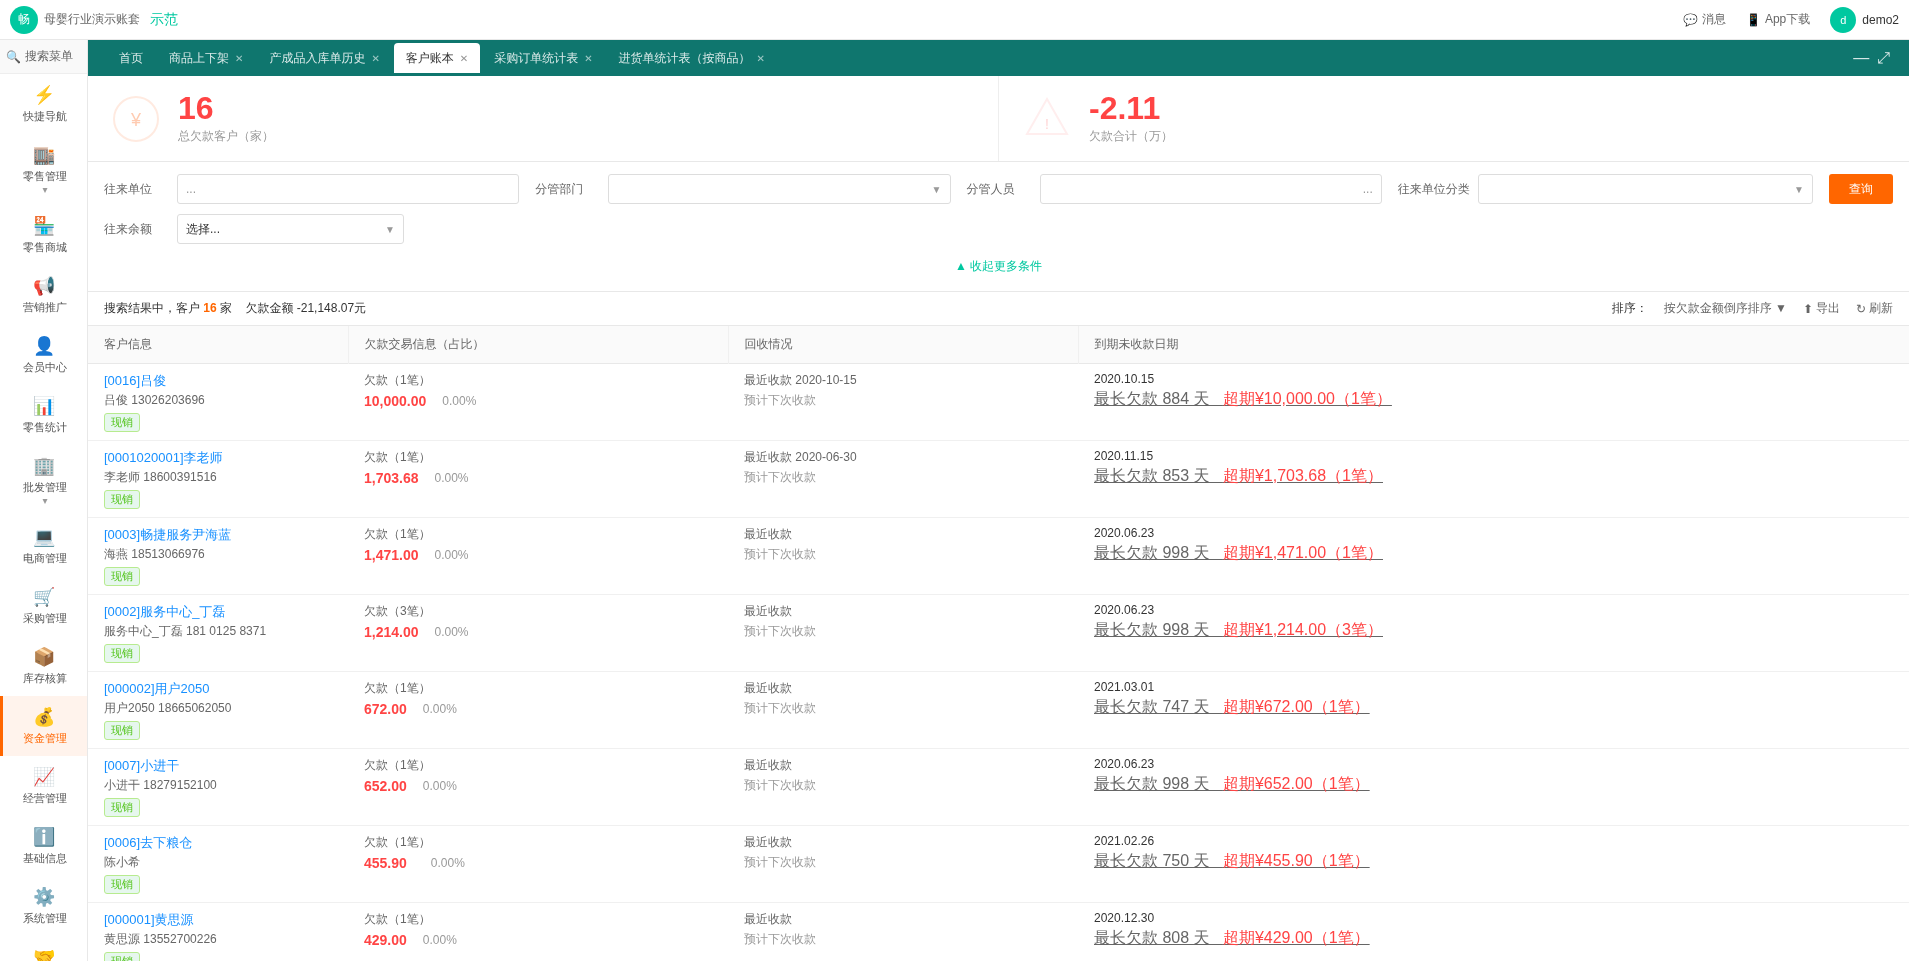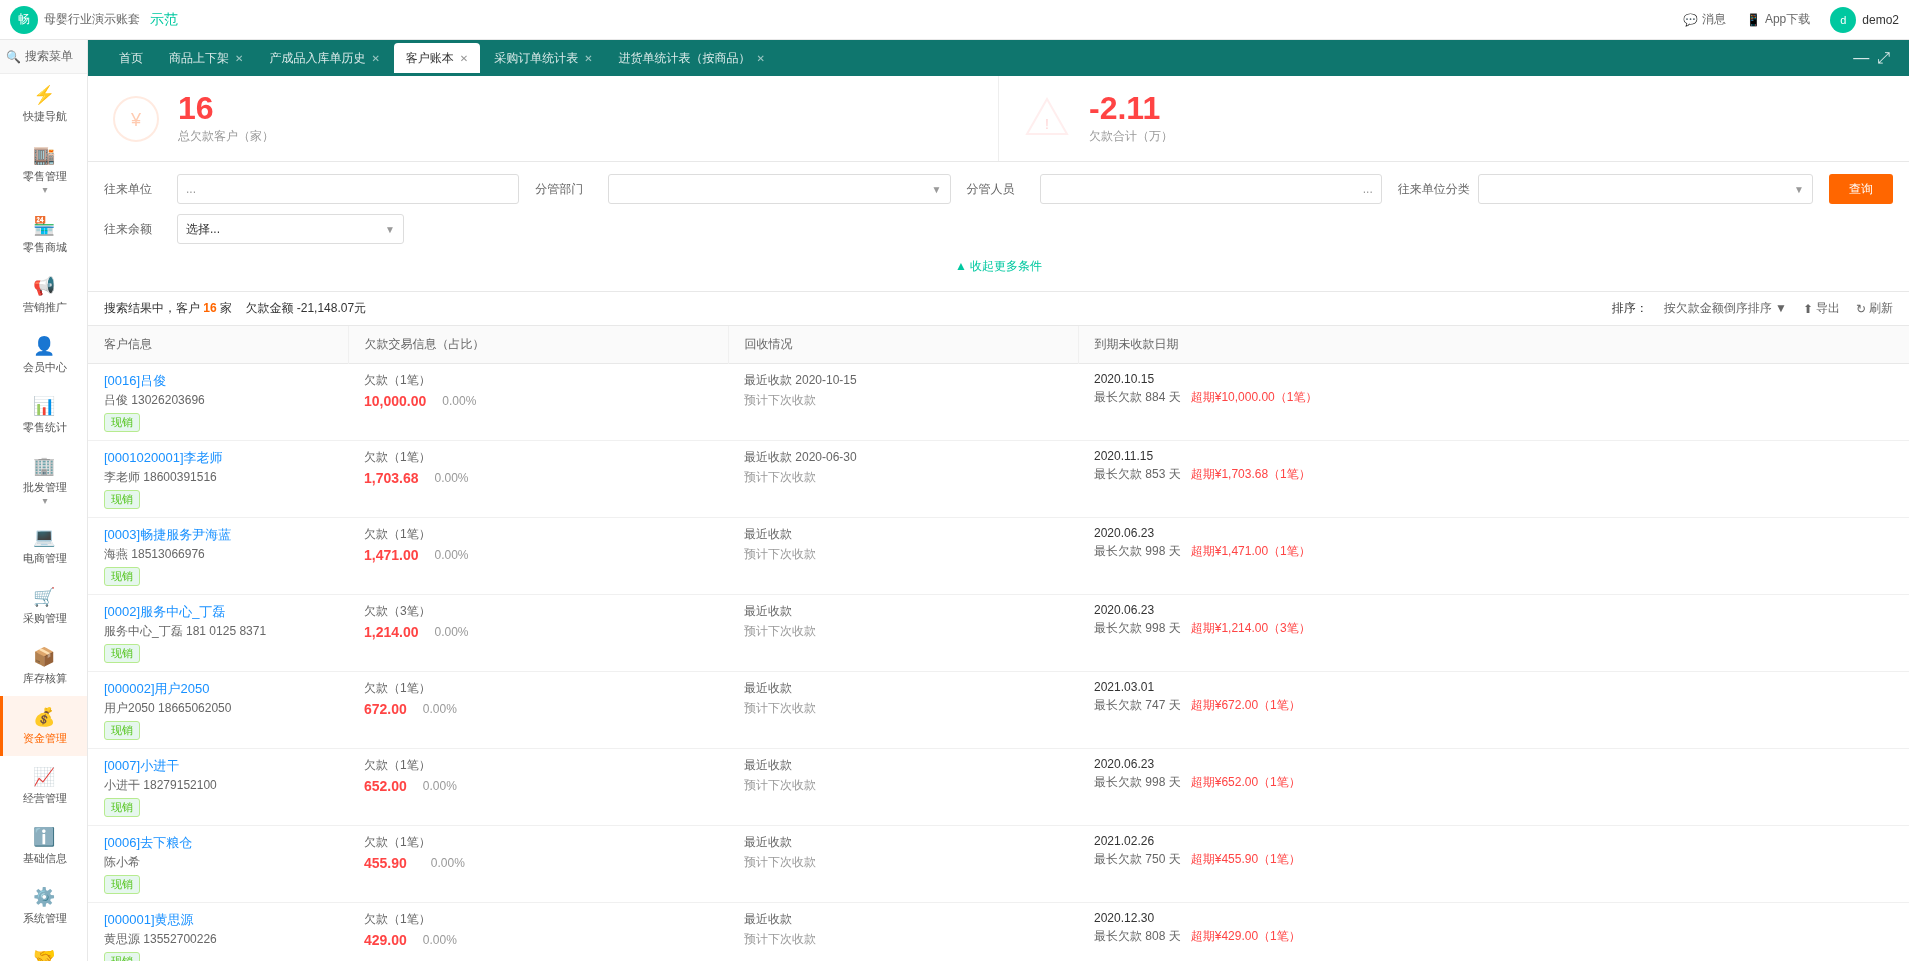--- a/index.html
+++ b/index.html
@@ -89,21 +89,21 @@
     .customer-info .name-link { color: #1890ff; cursor: pointer; font-size: 13px; display: block; margin-bottom: 2px; }
     .customer-info .contact { color: #666; font-size: 12px; margin-bottom: 4px; }
     .badge { display: inline-block; padding: 1px 6px; border-radius: 3px; font-size: 11px; }
     .badge.cash { background: #e6f7ee; color: #52c41a; border: 1px solid #b7eb8f; }
     .debt-amount { color: #ff4444; font-size: 14px; font-weight: bold; cursor: pointer; }
     .debt-count { color: #666; font-size: 12px; margin-bottom: 4px; }
     .debt-ratio { color: #999; font-size: 12px; }
     .recovery-info .latest { color: #666; font-size: 12px; display: flex; gap: 8px; align-items: center; margin-bottom: 3px; }
     .recovery-info .next { color: #999; font-size: 12px; }
     .overdue-date { font-size: 12px; color: #333; margin-bottom: 3px; }
-    .overdue-days { font-size: 12px; color: #666; }
+    .overdue-days { font-size: 16px; color: #666; text-decoration: underline; }
     .overdue-link { color: #ff4444; cursor: pointer; }
   </style>
 </head>
 <body>
 
 <div class="app-wrapper">
 
   <div class="top-bar">
     <div class="top-bar-left">
       <div class="logo-area">

